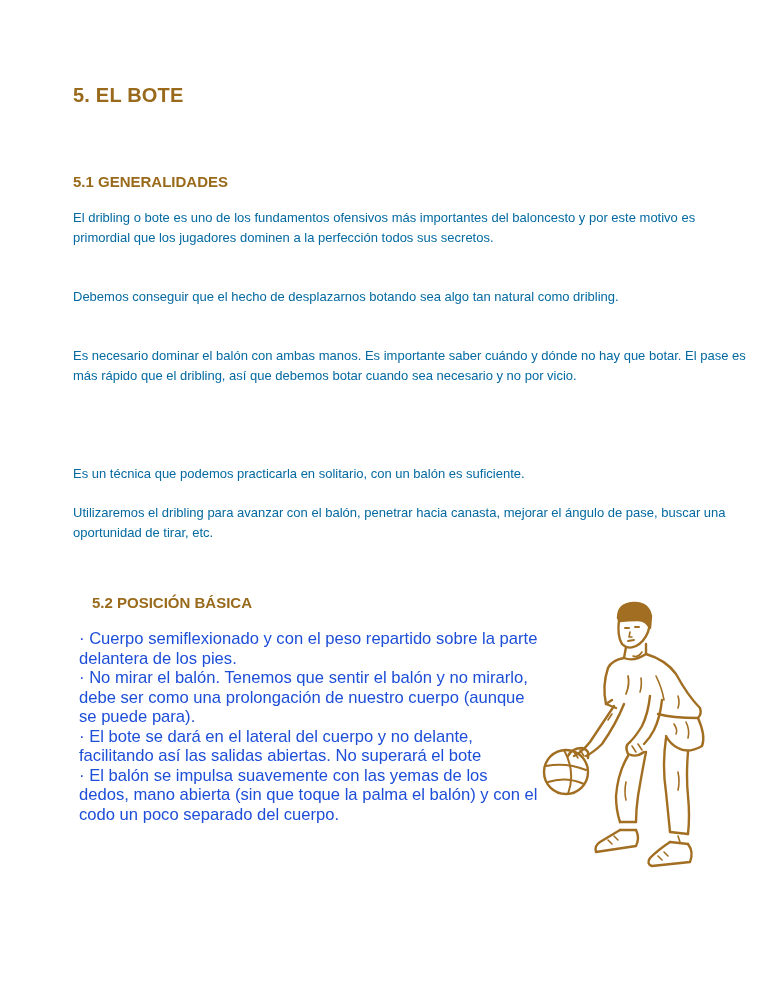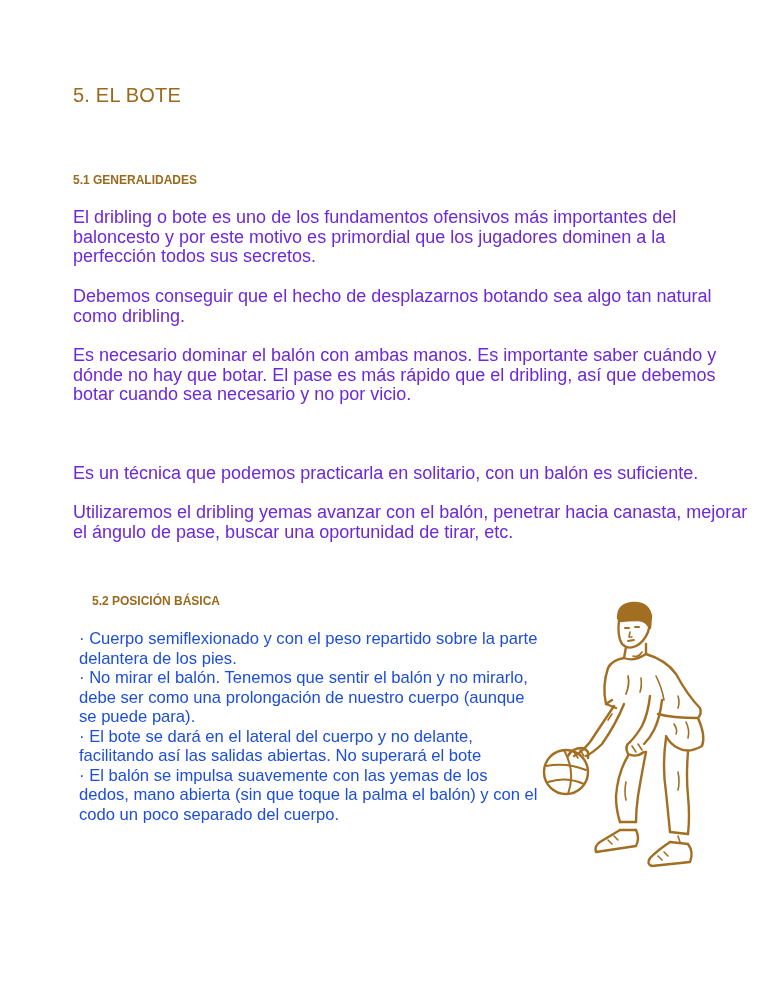--- a/index.html
+++ b/index.html
@@ -14,43 +14,43 @@
       overflow: hidden;
       font-family: "Liberation Sans", sans-serif;
       color: #111111;
     }
     .page-title {
       position: absolute;
       left: 73px;
       top: 84px;
       margin: 0;
       font-size: 20px;
-      font-weight: normal;
+      font-weight: bold;
       color: #9a6a1c;
       letter-spacing: 0.2px;
     }
     .section-title {
       margin: 0;
-      font-size: 12px;
+      font-size: 15px;
       font-weight: bold;
       color: #9a6a1c;
     }
     #sec1-title {
       position: absolute;
       left: 73px;
       top: 173px;
     }
     .para {
       position: absolute;
       left: 73px;
       width: 680px;
       margin: 0;
-      font-size: 18px;
+      font-size: 13px;
       line-height: 19.5px;
-      color: #6d28d9;
+      color: #0369a1;
     }
     #p1 { top: 208px; }
     #p2 { top: 287px; }
     #p3 { top: 346px; }
     #p4 { top: 464px; }
     #p5 { top: 503px; }
 
     #sec2-title {
       position: absolute;
       left: 92px;
@@ -85,21 +85,21 @@
 <body>
 
 <h1 class="page-title">5. EL BOTE</h1>
 
 <h2 class="section-title" id="sec1-title">5.1 GENERALIDADES</h2>
 
 <p class="para" id="p1">El dribling o bote es uno de los fundamentos ofensivos más importantes del baloncesto y por este motivo es primordial que los jugadores dominen a la perfección todos sus secretos.</p>
 <p class="para" id="p2">Debemos conseguir que el hecho de desplazarnos botando sea algo tan natural como dribling.</p>
 <p class="para" id="p3">Es necesario dominar el balón con ambas manos. Es importante saber cuándo y dónde no hay que botar. El pase es más rápido que el dribling, así que debemos botar cuando sea necesario y no por vicio.</p>
 <p class="para" id="p4">Es un técnica que podemos practicarla en solitario, con un balón es suficiente.</p>
-<p class="para" id="p5">Utilizaremos el dribling yemas avanzar con el balón, penetrar hacia canasta, mejorar el ángulo de pase, buscar una oportunidad de tirar, etc.</p>
+<p class="para" id="p5">Utilizaremos el dribling para avanzar con el balón, penetrar hacia canasta, mejorar el ángulo de pase, buscar una oportunidad de tirar, etc.</p>
 
 <h2 class="section-title" id="sec2-title">5.2 POSICIÓN BÁSICA</h2>
 
 <ul class="bullets">
   <li>· Cuerpo semiflexionado y con el peso repartido sobre la parte delantera de los pies.</li>
   <li>· No mirar el balón. Tenemos que sentir el balón y no mirarlo, debe ser como una prolongación de nuestro cuerpo (aunque se puede para).</li>
   <li>· El bote se dará en el lateral del cuerpo y no delante, facilitando así las salidas abiertas. No superará el bote</li>
   <li>· El balón se impulsa suavemente con las yemas de los dedos, mano abierta (sin que toque la palma el balón) y con el codo un poco separado del cuerpo.</li>
 </ul>
 

